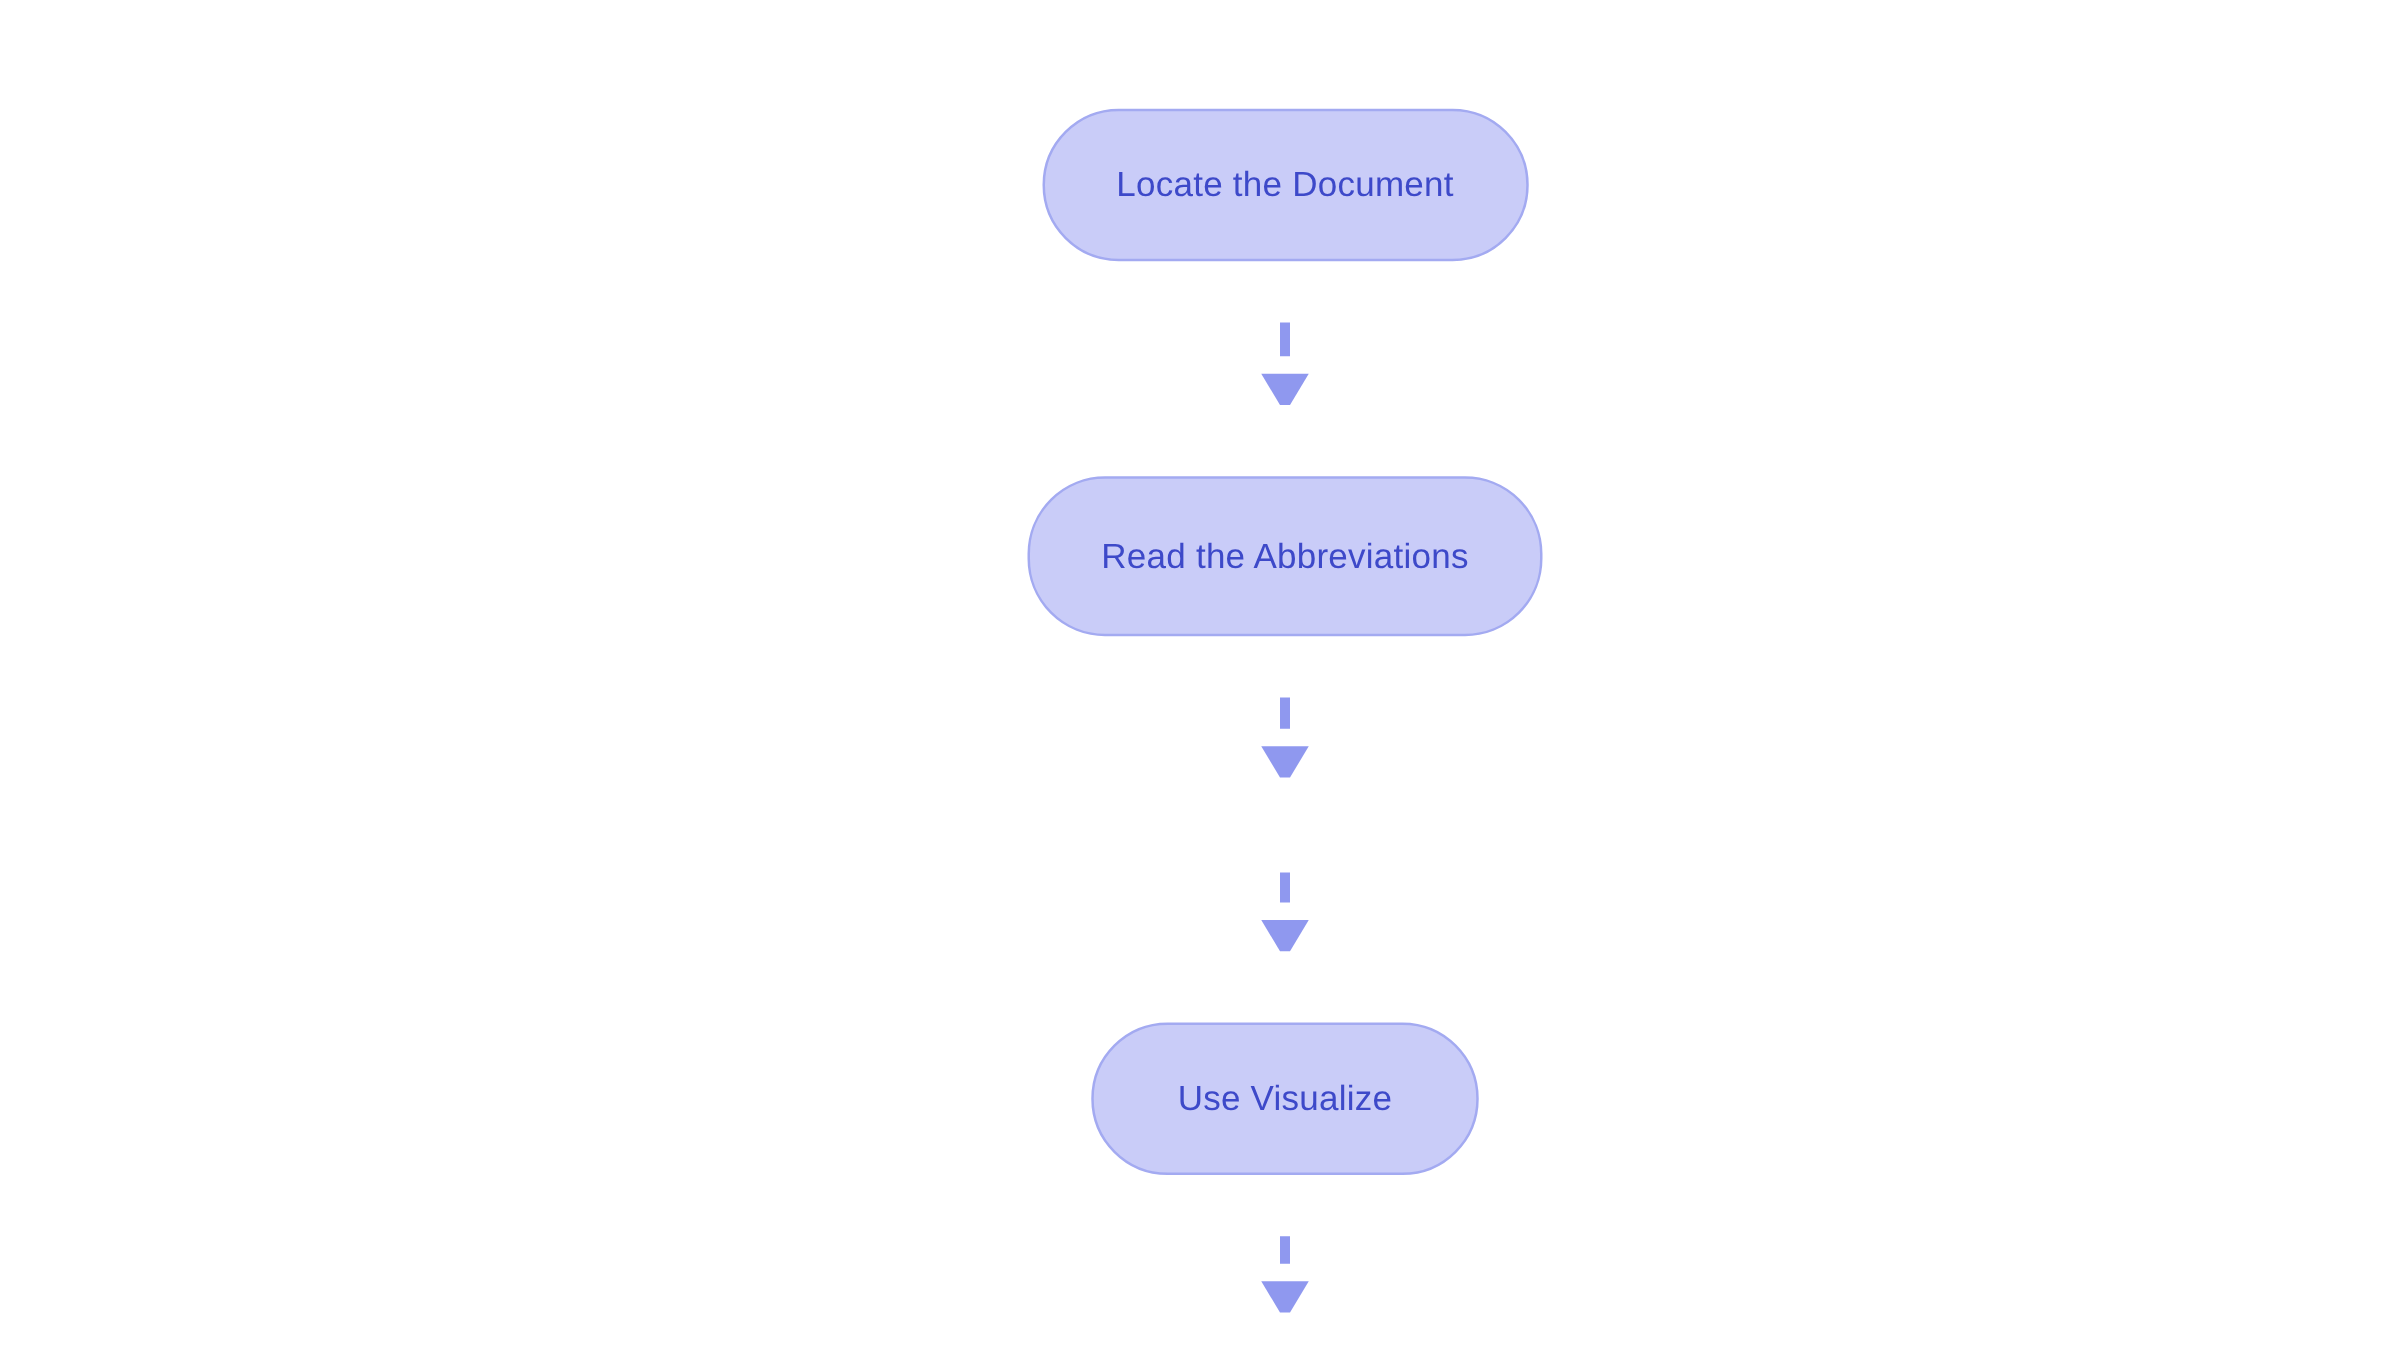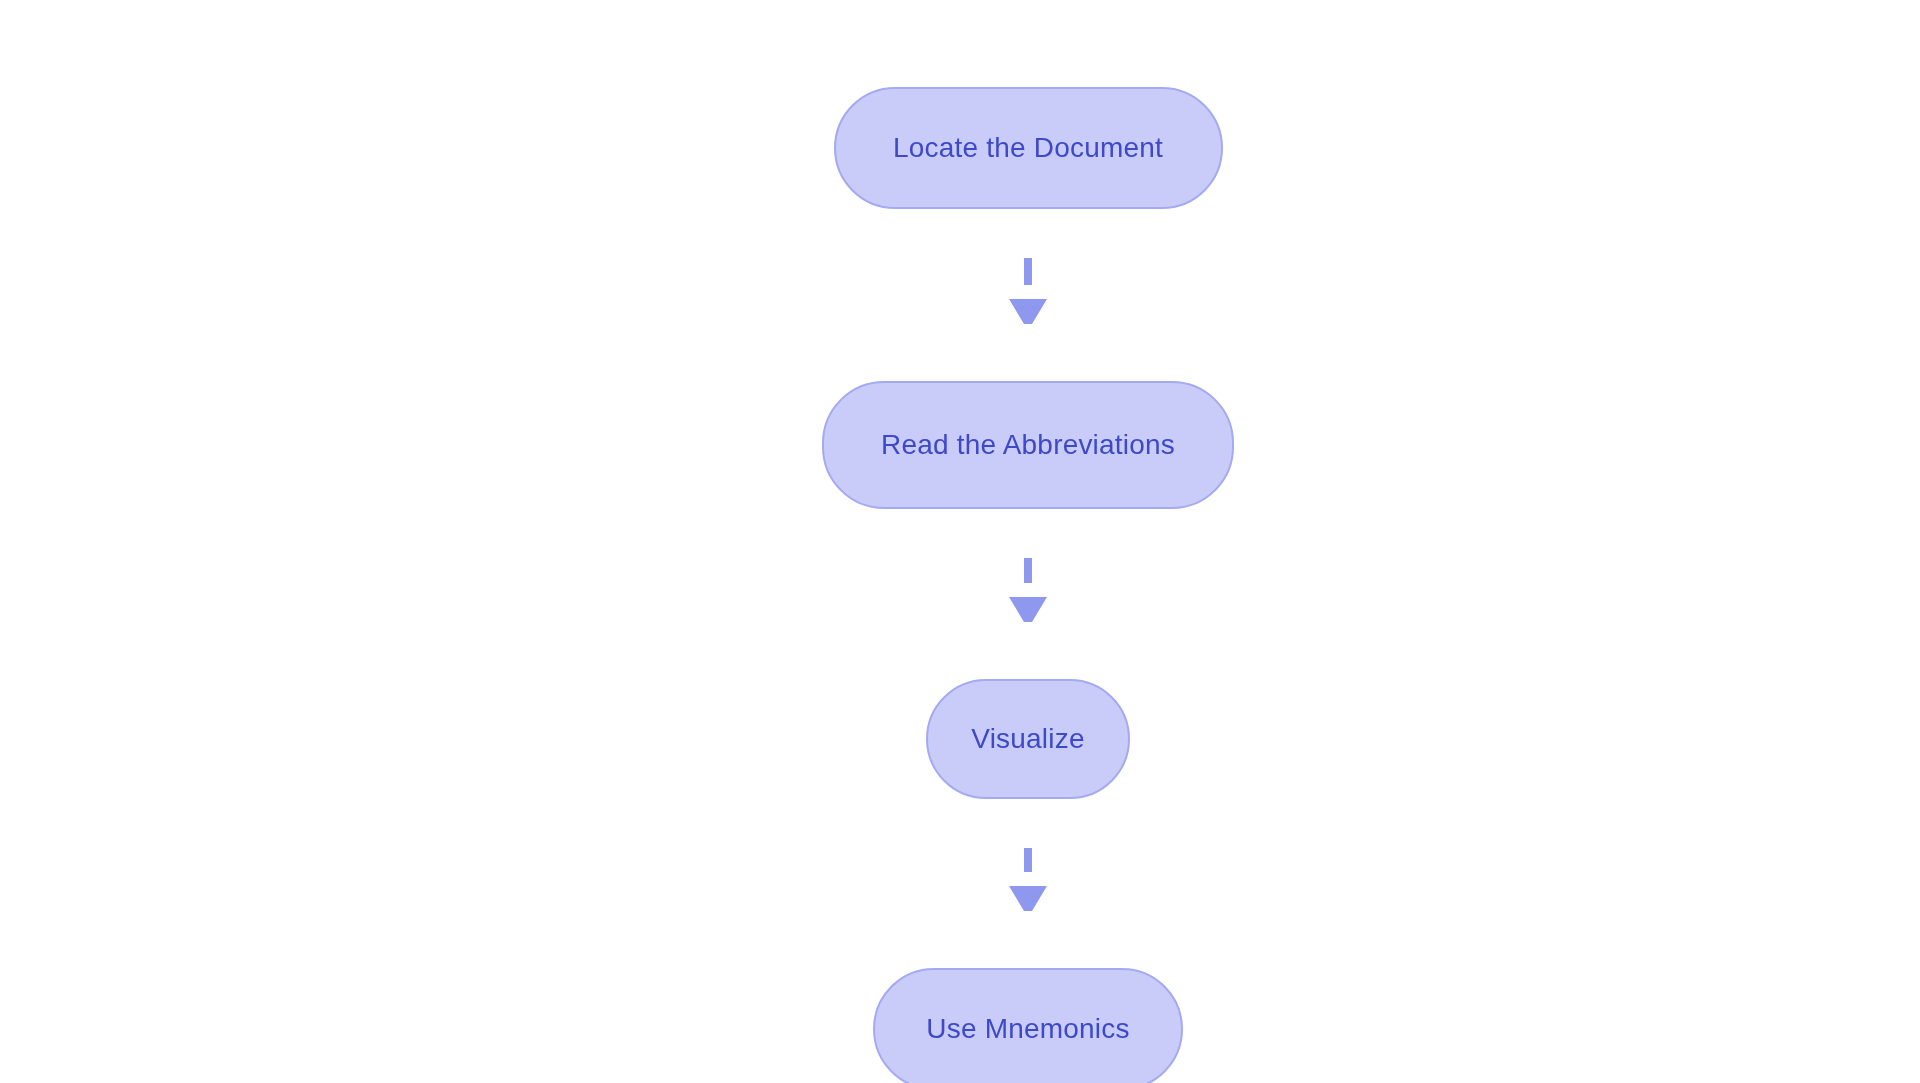--- a/index.html
+++ b/index.html
@@ -83,31 +83,28 @@
 
     <div class="flow-node node-2">
       <span>Read the Abbreviations</span>
     </div>
 
     <div class="connector conn-2">
       <div class="connector-line"></div>
       <div class="connector-head"></div>
     </div>
 
-    <div class="flow-node node-3">
-      <span>Visualize</span>
-    </div>
 
     <div class="connector conn-3">
       <div class="connector-line"></div>
       <div class="connector-head"></div>
     </div>
 
     <div class="flow-node node-4">
-      <span>Use Mnemonics</span>
+      <span>Use Visualize</span>
     </div>
 
     <div class="connector conn-4">
       <div class="connector-line"></div>
       <div class="connector-head"></div>
     </div>
 
 
   </div>
 </div>

